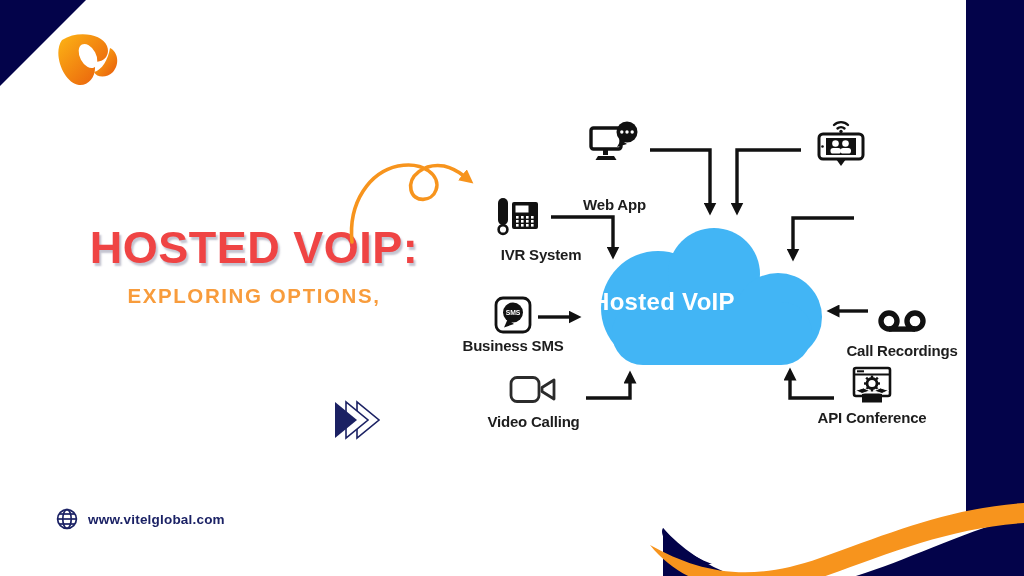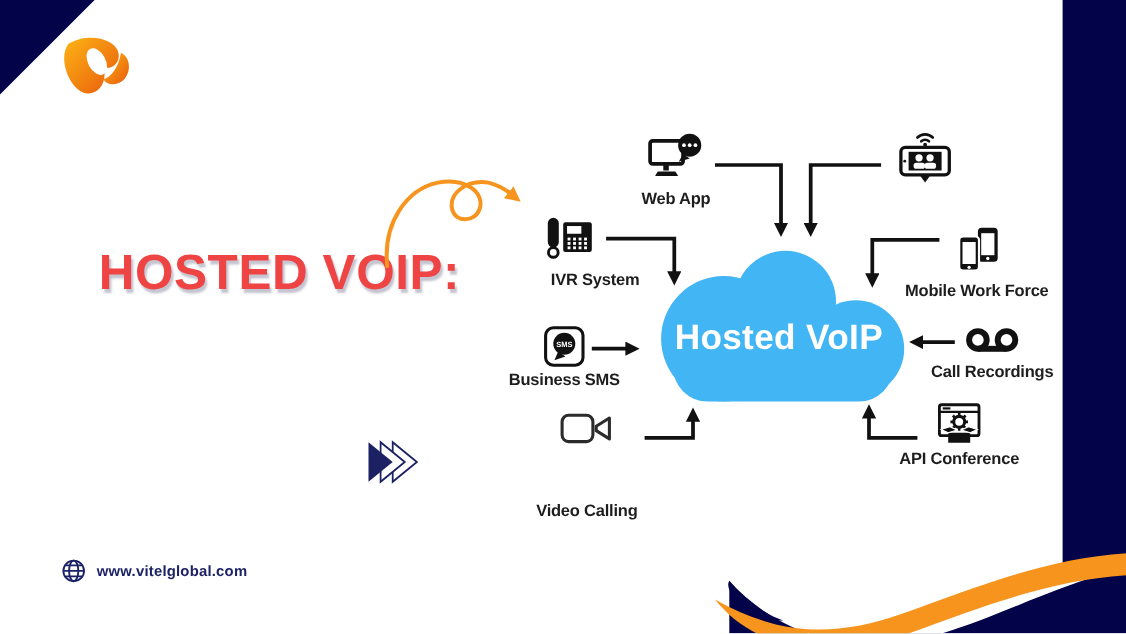--- a/index.html
+++ b/index.html
@@ -16,22 +16,22 @@
             border-top:1.5px solid #25211f;padding-top:2px;line-height:1;}
   .logo-tagline{font-size:6.8px;color:#8b8b8b;letter-spacing:.4px;margin-top:3px;line-height:1;}
   
   #headline{position:absolute;left:78px;top:224px;width:352px;text-align:center;}
   #headline h1{margin:0;font-size:45px;line-height:1.05;color:#ef4444;letter-spacing:.5px;
                font-weight:bold;text-shadow:2px 3px 2px rgba(125,125,150,.45);}
   .subline{font-size:20.5px;font-weight:bold;color:#f89c3c;letter-spacing:1.6px;line-height:1.4;}
   .subline.first{margin-top:11px;}
   
   #cloud{position:absolute;left:592px;top:222px;width:240px;height:150px;}
-  #cloud-label{position:absolute;left:0;top:66px;width:232px;text-align:center;
-               color:#fff;font-size:32px;font-weight:bold;letter-spacing:.3px;}
+  #cloud-label{position:absolute;left:0;top:66px;width:232px;text-align:left;
+               color:#fff;font-size:24px;font-weight:bold;letter-spacing:.3px;}
   
   .node{position:absolute;display:flex;flex-direction:column;align-items:center;}
   .node-label{font-size:15px;font-weight:bold;color:#1d1d1d;white-space:nowrap;letter-spacing:-.2px;}
   
   #footer{position:absolute;left:55px;top:507px;display:flex;align-items:center;gap:9px;}
   #site-url{font-size:13.5px;font-weight:bold;color:#1b2265;letter-spacing:.2px;}
 </style>
 </head>
 <body>
 
@@ -54,20 +54,21 @@
         </linearGradient>
       </defs>
       <path d="M10 8 C26 -2 50 2 55 14 C59 24 50 32 42 29 C46 42 38 54 27 53 C12 51 0 22 10 8 Z" fill="url(#lgrad)"></path>
       <path d="M58 16 C66 20 68 32 61 40 C55 46 45 46 42 40 C50 38 56 28 58 16 Z" fill="url(#lgrad)"></path>
       <ellipse cx="36" cy="24" rx="8" ry="13" transform="rotate(-28 36 24)" fill="#fff"></ellipse>
     </svg>
   </header>
 
   <section id="headline">
     <h1>HOSTED VOIP:</h1>
+    <div class="subline first">EXPLORING OPTIONS,</div>
   </section>
 
   <svg class="abs" style="left:330px;top:150px;" width="160" height="110" viewBox="330 150 160 110">
     <defs>
       <marker id="oah" markerUnits="userSpaceOnUse" markerWidth="15" markerHeight="14" refX="2" refY="7" orient="auto">
         <path d="M0,0 L14,7 L0,14 Z" fill="#f7941d"></path>
       </marker>
     </defs>
     <path d="M352 242 C348 202 370 172 398 166 C424 161 441 176 436 190 C432 202 414 203 411 190 C408 176 424 163 444 166 C452 168 459 172 464 176" fill="none" stroke="#f7941d" stroke-width="3.6" stroke-linecap="round" marker-end="url(#oah)"></path>
   </svg>
@@ -101,21 +102,21 @@
       <path d="M801 150 L737 150 L737 204" marker-end="url(#ah)"></path>
       <path d="M551 217 L613 217 L613 248" marker-end="url(#ah)"></path>
       <path d="M854 218 L793 218 L793 250" marker-end="url(#ah)"></path>
       <path d="M538 317 L570 317" marker-end="url(#ah)"></path>
       <path d="M868 311 L838 311" marker-end="url(#ah)"></path>
       <path d="M586 398 L630 398 L630 382" marker-end="url(#ah)"></path>
       <path d="M834 398 L790 398 L790 379" marker-end="url(#ah)"></path>
     </g>
   </svg>
 
-  <div class="node" style="left:552px;top:120px;width:125px;">
+  <div class="node" style="left:552px;top:120px;width:125px;gap:24px;">
     <svg width="54" height="48" viewBox="0 0 54 48">
       <rect x="3" y="8" width="30" height="21" rx="2.5" fill="#fff" stroke="#111" stroke-width="3.4"></rect>
       <rect x="15" y="29" width="5" height="6" fill="#111"></rect>
       <path d="M10 36 h16 l2.5 4 h-21 z" fill="#111"></path>
       <circle cx="39" cy="12" r="10.5" fill="#111"></circle>
       <path d="M33 20 l-4 7 l10 -3 z" fill="#111"></path>
       <circle cx="33.8" cy="12" r="1.7" fill="#fff"></circle>
         <circle cx="39" cy="12" r="1.7" fill="#fff"></circle>
         <circle cx="44.2" cy="12" r="1.7" fill="#fff"></circle>
     </svg>
@@ -155,52 +156,41 @@
           <rect x="36" y="24" width="2.6" height="2.6"></rect>
         <rect x="21" y="28" width="2.6" height="2.6"></rect>
           <rect x="26" y="28" width="2.6" height="2.6"></rect>
           <rect x="31" y="28" width="2.6" height="2.6"></rect>
           <rect x="36" y="28" width="2.6" height="2.6"></rect>
       </g>
     </svg>
     <div class="node-label" style="margin-top:8px;margin-left:46px;">IVR System</div>
   </div>
 
-  <div class="node" style="left:812px;top:206px;width:152px;">
-    <svg width="46" height="44" viewBox="0 0 46 44">
-      <rect x="24" y="1" width="18" height="31" rx="3.5" fill="#111"></rect>
-      <rect x="27" y="6" width="12" height="20" fill="#fff"></rect>
-      <circle cx="33" cy="29" r="1.5" fill="#fff"></circle>
-      <rect x="7" y="9" width="18" height="31" rx="3.5" fill="#111" stroke="#fff" stroke-width="2"></rect>
-      <rect x="10" y="14" width="12" height="20" fill="#fff"></rect>
-      <circle cx="16" cy="37" r="1.5" fill="#fff"></circle>
-    </svg>
-    <div class="node-label" style="margin-top:6px;">Mobile Work Force</div>
-  </div>
 
   <div class="node" style="left:454px;top:296px;width:118px;">
     <svg width="38" height="38" viewBox="0 0 38 38">
       <rect x="2" y="2" width="34" height="34" rx="7" fill="#fff" stroke="#111" stroke-width="2.8"></rect>
       <circle cx="19" cy="16.5" r="10" fill="#111"></circle>
       <path d="M13.5 23.5 l-3.5 8 l10 -3.5 z" fill="#111"></path>
       <text x="19" y="19" text-anchor="middle" font-size="6.8" font-weight="bold" fill="#fff" font-family="Liberation Sans, sans-serif">SMS</text>
     </svg>
     <div class="node-label" style="margin-top:3px;">Business SMS</div>
   </div>
 
-  <div class="node" style="left:836px;top:296px;width:132px;justify-content:flex-end;">
+  <div class="node" style="left:836px;top:308px;width:132px;justify-content:flex-end;">
     <svg width="50" height="28" viewBox="0 0 50 28">
       <circle cx="12" cy="13" r="8" fill="none" stroke="#111" stroke-width="5.4"></circle>
       <circle cx="38" cy="13" r="8" fill="none" stroke="#111" stroke-width="5.4"></circle>
       <rect x="12" y="18.4" width="26" height="5.4" fill="#111"></rect>
     </svg>
     <div class="node-label" style="margin-top:6px;">Call Recordings</div>
   </div>
 
-  <div class="node" style="left:476px;top:374px;width:115px;gap:43px;">
+  <div class="node" style="left:476px;top:374px;width:115px;">
     <svg width="52" height="33" viewBox="0 0 52 33">
       <rect x="3" y="3.5" width="28" height="24" rx="6" fill="none" stroke="#2b2b2b" stroke-width="2.8"></rect>
       <path d="M34 13.5 L46 6 V25 L34 17.5 Z" fill="none" stroke="#2b2b2b" stroke-width="2.8" stroke-linejoin="round"></path>
     </svg>
     <div class="node-label" style="margin-top:6px;">Video Calling</div>
   </div>
 
   <div class="node" style="left:802px;top:366px;width:140px;">
     <svg width="46" height="40" viewBox="0 0 46 40">
       <rect x="5" y="2" width="36" height="28" rx="2" fill="#fff" stroke="#111" stroke-width="2.6"></rect>

